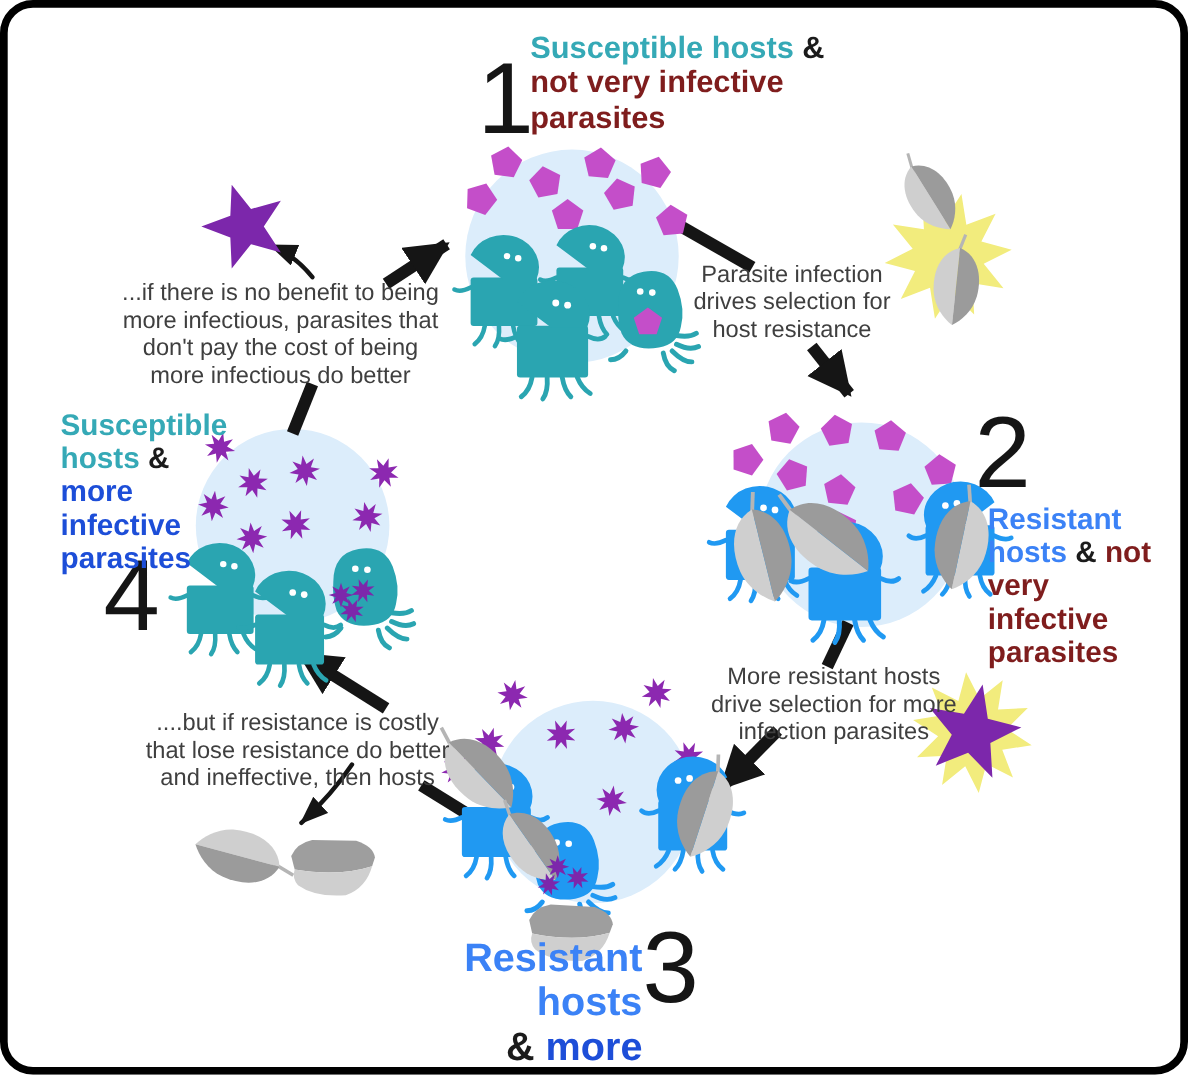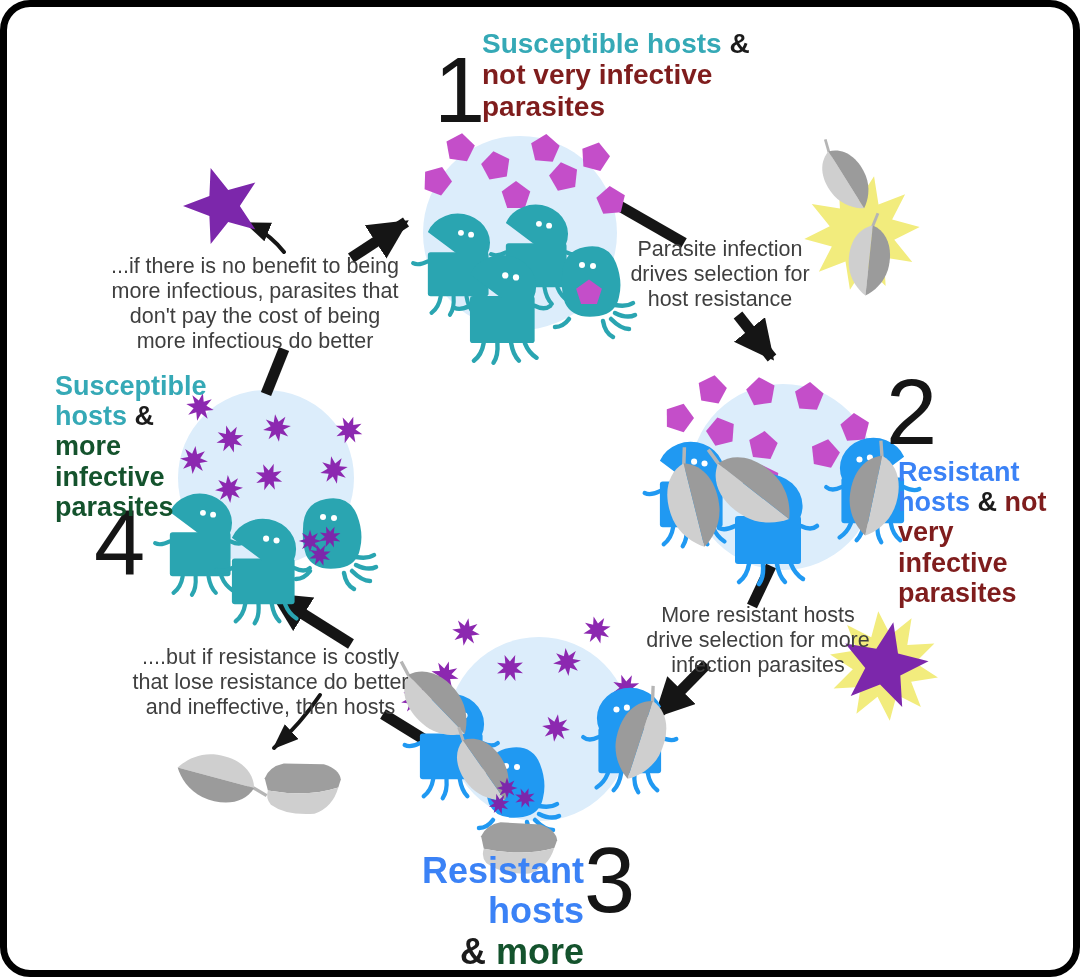--- a/index.html
+++ b/index.html
@@ -12,21 +12,21 @@
   .num { font-size:92px; line-height:0.95; color:#151515; font-weight:400; }
   .slabel { font-weight:700; line-height:1.12; }
   .s1 { font-size:28px; }
   .s2 { font-size:27px; }
   .s3 { font-size:36px; text-align:right; }
   .s4 { font-size:27px; text-align:left;margin-left:48px; }
   .ann { font-size:21.5px; color:#3F3F3F; text-align:center; line-height:1.17; }
   .c-teal { color:#35A9B6; }
   .c-blue { color:#3b82f6; }
   .c-mag  { color:#7f1d1d; }
-  .c-pur  { color:#14532d; }
+  .c-pur  { color:#1d4ed8; }
   .c-ink  { color:#1B1B1B; }
   svg.art { position:absolute; left:0; top:0; }
   .limb { fill:none; stroke:currentColor; stroke-width:4.5; stroke-linecap:round; }
   .arrow { stroke:#151515; stroke-width:11; fill:none; }
   .arrow-thin { stroke:#151515; stroke-width:4; fill:none; stroke-linecap:round; }
 </style>
 </head>
 <body>
 
 <div class="canvas">

